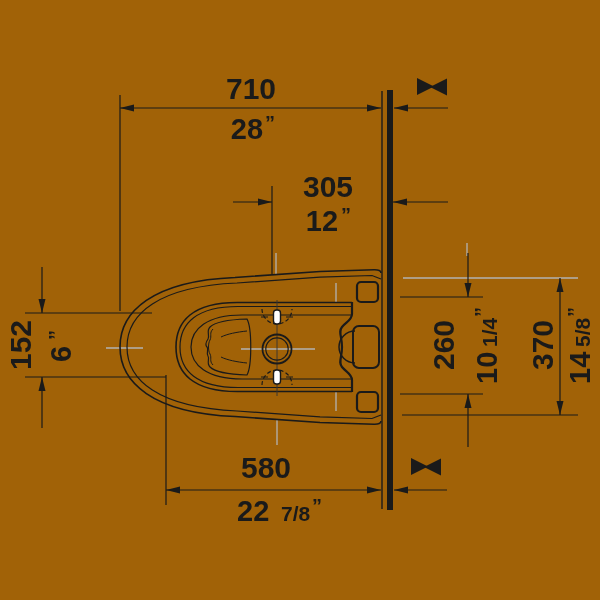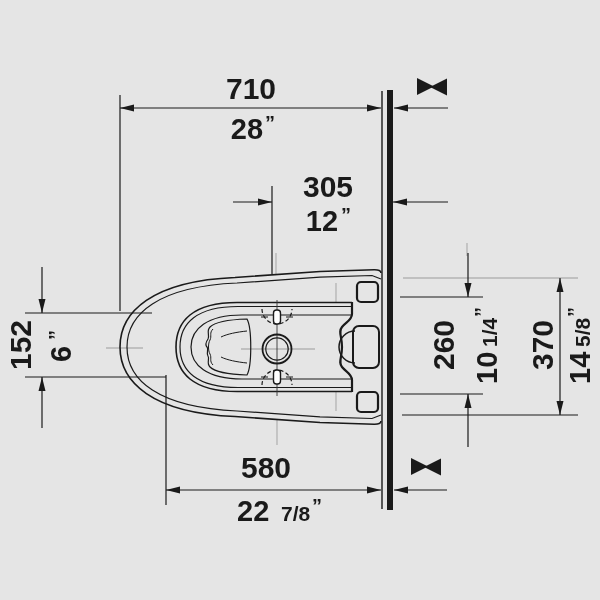--- a/index.html
+++ b/index.html
@@ -1,16 +1,16 @@
 <!DOCTYPE html>
 <html><head>
 <meta charset="utf-8">
 <style>
   html,body{margin:0;padding:0;background:#fff;}
-  .stage{position:relative;width:600px;height:600px;background:#e5e5e5;overflow:hidden;
+  .stage{position:relative;width:600px;height:600px;background:#a16207;overflow:hidden;
          font-family:"Liberation Sans",sans-serif;}
   svg text{font-family:"Liberation Sans",sans-serif;font-weight:bold;fill:#1a1a1a;}
   .mm{font-size:30px;}
   .inch{font-size:29px;}
   .frac{font-size:21px;}
   .mark{font-size:20px;}
 </style>
 </head>
 <body>
 

